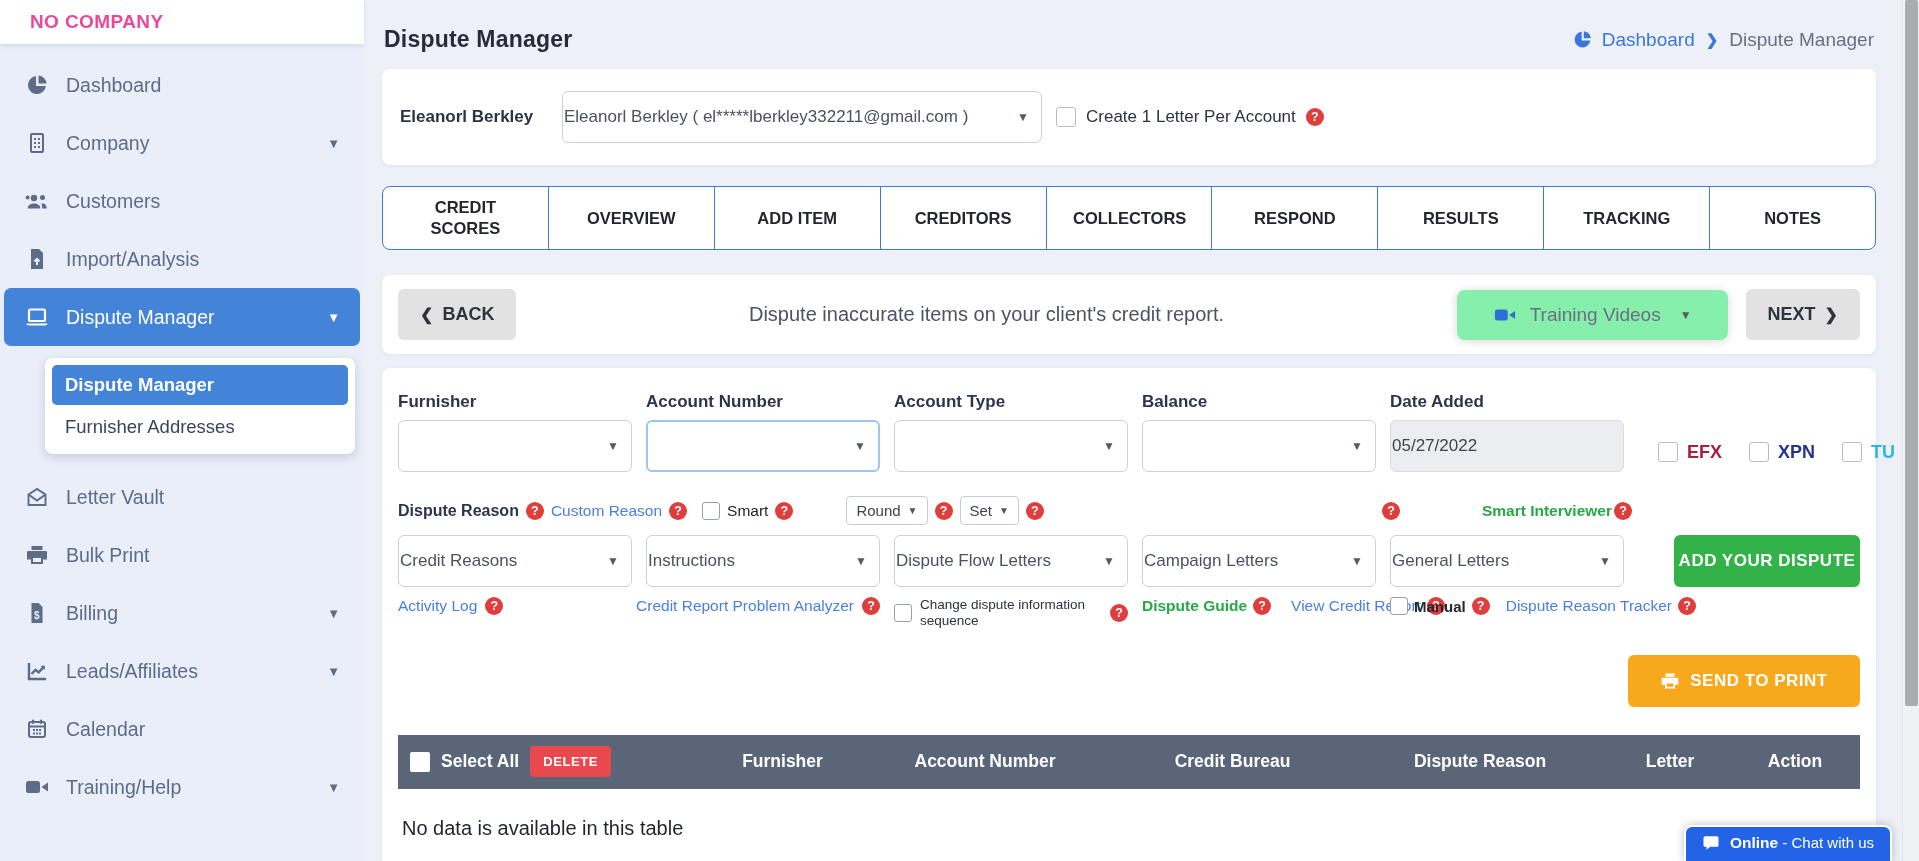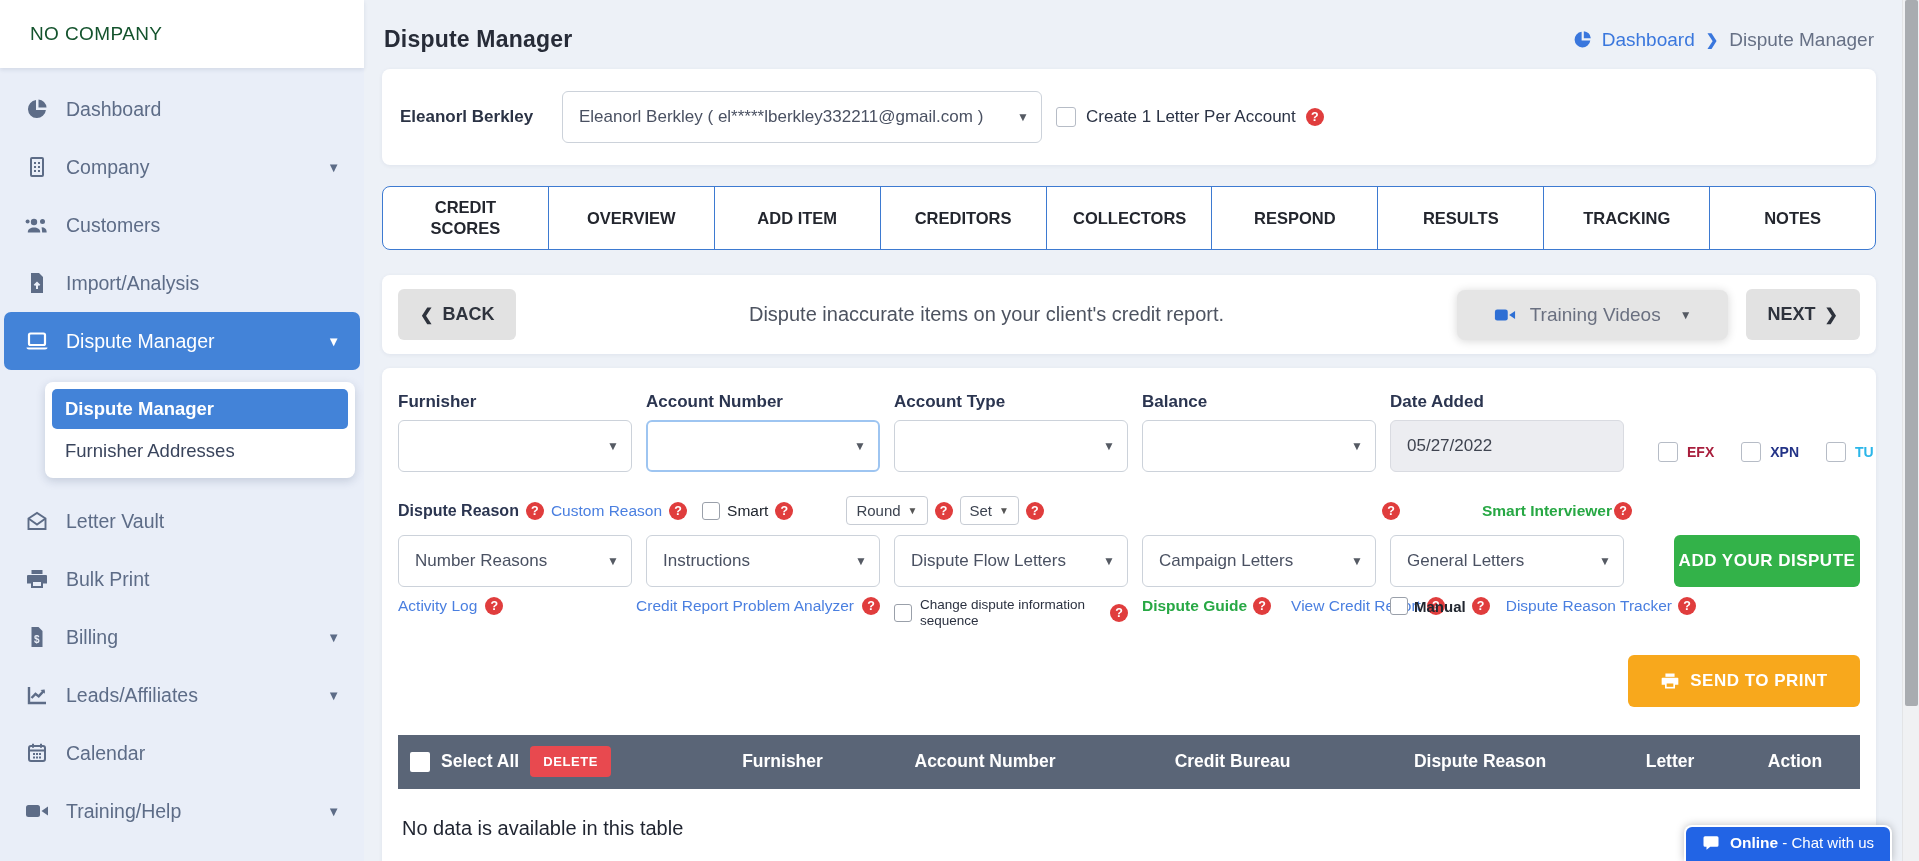--- a/index.html
+++ b/index.html
@@ -1,22 +1,22 @@
 <!DOCTYPE html>
 <html><head>
 <meta charset="utf-8">
 <style>
   * { box-sizing: border-box; }
   html,body { margin:0; padding:0; width:1919px; height:861px; overflow:hidden;
               font-family:"Liberation Sans", sans-serif; background:#edf1f7; }
 
   
   .sidebar { position:absolute; left:0; top:0; width:364px; height:861px; background:#e9eef8; }
-  .brand { height:68px; background:#ffffff; display:flex; align-items:center; padding:0 30px;
-           color:#14532d; font-weight:400; font-size:19px; letter-spacing:.4px;
+  .brand { height:44px; background:#ffffff; display:flex; align-items:center; padding:0 30px;
+           color:#ec4899; font-weight:700; font-size:19px; letter-spacing:.4px;
            box-shadow:0 2px 4px rgba(30,50,90,.10); position:relative; z-index:2; }
   .nav { padding-top:12px; }
   .nav-item { height:58px; display:flex; align-items:center; gap:16px; padding:0 24px;
               color:#5d6c87; font-size:19.5px; cursor:pointer; }
   .nav-item .nav-icon { width:26px; height:26px; display:flex; align-items:center; justify-content:center; color:#5d6c87; flex:0 0 26px; }
   .nav-item .caret { margin-left:auto; font-size:13px; color:#5d6c87; }
   .nav-item.active { background:#4383d8; color:#ffffff; border-radius:7px; margin:0 4px; padding:0 20px; }
   .nav-item.active .nav-icon, .nav-item.active .caret { color:#ffffff; }
   .submenu { margin:12px 10px 14px 45px; width:310px; background:#ffffff; border-radius:8px;
              box-shadow:0 3px 10px rgba(30,50,90,.18); padding:7px; }
@@ -32,21 +32,21 @@
   .breadcrumb { display:flex; align-items:center; gap:11px; font-size:19px; }
   .breadcrumb .bc-link { color:#3a77dd; display:flex; align-items:center; gap:9px; cursor:pointer; }
   .breadcrumb .bc-sep { color:#3a77dd; font-size:15px; font-weight:700; }
   .breadcrumb .bc-current { color:#667085; }
 
   .card { background:#ffffff; border-radius:8px; box-shadow:0 1px 4px rgba(40,60,100,.07); }
 
   .client-card { padding:22px 18px; display:flex; align-items:center; }
   .client-name { font-size:17px; font-weight:700; color:#2b3345; width:162px; }
   .select { height:52px; border:1px solid #ccd2da; border-radius:6px; background:#fff;
-            display:flex; align-items:center; padding:0 32px 0 16px; color:#4a5162; font-size:17px;
+            display:flex; align-items:center; padding:0 32px 0 1px; color:#4a5162; font-size:17px;
             position:relative; cursor:pointer; white-space:nowrap; }
   .select .sel-caret { position:absolute; right:12px; color:#555a63; font-size:12px; }
   .client-select { width:480px; }
   .chk { width:20px; height:20px; border:1px solid #b6bcc6; border-radius:3px; background:#fff; flex:0 0 20px; cursor:pointer; }
   .client-chk-group { display:flex; align-items:center; gap:10px; margin-left:14px; font-size:17px; color:#2b3345; }
   .q { display:inline-flex; width:18px; height:18px; border-radius:50%; background:#e03d3d; color:#fff;
        font-size:12.5px; font-weight:700; align-items:center; justify-content:center; flex:0 0 18px; cursor:pointer; }
 
   
   .tabbar { margin-top:21px; height:64px; display:flex; border:1px solid #3d7ad1; border-radius:8px;
@@ -57,34 +57,34 @@
   .tab span { display:inline-block; max-width:112px; }
   .tab:last-child { border-right:none; }
   .tab.active { background:#4383d8; color:#fff; }
 
   
   .navstrip { margin-top:25px; padding:14px 16px; display:flex; align-items:center; }
   .gbtn { background:#e2e2e2; border-radius:6px; padding:15px 22px; font-size:18px; font-weight:600;
           color:#2e333d; display:flex; align-items:center; gap:9px; cursor:pointer; }
   .gbtn .chev { font-size:16px; font-weight:700; }
   .strip-msg { flex:1; text-align:center; font-size:20px; color:#4d5360; }
-  .training { display:flex; align-items:center; gap:13px; background:#e5e5e5; border-radius:8px;
+  .training { display:flex; align-items:center; gap:13px; background:#86efac; border-radius:8px;
               padding:14px 36px; box-shadow:0 1px 10px rgba(0,0,0,.16); color:#6a7080; font-size:19px;
               margin-right:18px; cursor:pointer; }
   .training .sel-caret2 { color:#555a63; font-size:12px; margin-left:6px; }
 
   
   .form-card { margin-top:14px; padding:24px 16px 34px; min-height:486px; }
   .frow { display:flex; gap:14px; }
   .fcol { width:234px; flex:0 0 234px; }
   .flabel { font-size:17px; font-weight:700; color:#2b3550; margin-bottom:8px; }
   .select.focused { border:2px solid #9ec5f1; padding-left:14px; }
   .date-input { background:#ecedf1; border:1px solid #d9dbe1; color:#3f4450; }
   .bureaus { display:flex; align-items:center; gap:27px; margin-left:20px; padding-top:40px; }
-  .bureau { display:flex; align-items:center; gap:9px; font-size:14px; font-weight:800; }
+  .bureau { display:flex; align-items:center; gap:9px; font-size:18px; font-weight:800; }
 
   .reason-row { margin-top:24px; display:flex; align-items:center; }
   .rz-a { width:730px; flex:0 0 730px; display:flex; align-items:center; gap:7px; }
   .rz-b { width:254px; flex:0 0 254px; }
   .rz-c { width:250px; flex:0 0 250px; display:flex; align-items:center; justify-content:space-between; }
   .lbl-strong { font-size:16px; font-weight:700; color:#2b3550; white-space:nowrap; }
   .link { color:#4a7fe0; font-size:15.5px; cursor:pointer; white-space:nowrap; }
   .link.green { color:#27a844; font-weight:600; }
   .chk-sm { width:18px; height:18px; border:1px solid #9aa0aa; border-radius:3px; background:#fff; flex:0 0 18px; cursor:pointer; }
   .mini-select { border:1px solid #c7ccd4; border-radius:4px; padding:5px 9px; font-size:15px; color:#3c4350;
@@ -425,21 +425,21 @@
         <span class="smart">
           <span>Smart Interviewer</span>
           <span class="q">?</span>
         </span>
       </div>
     </div>
 
     <div class="frow selects-row">
       <div class="fcol">
           <div class="select">
-            <span>Number Reasons</span>
+            <span>Credit Reasons</span>
             <span class="sel-caret">▼</span>
           </div>
         </div>
       <div class="fcol">
           <div class="select">
             <span>Instructions</span>
             <span class="sel-caret">▼</span>
           </div>
         </div>
       <div class="fcol">

